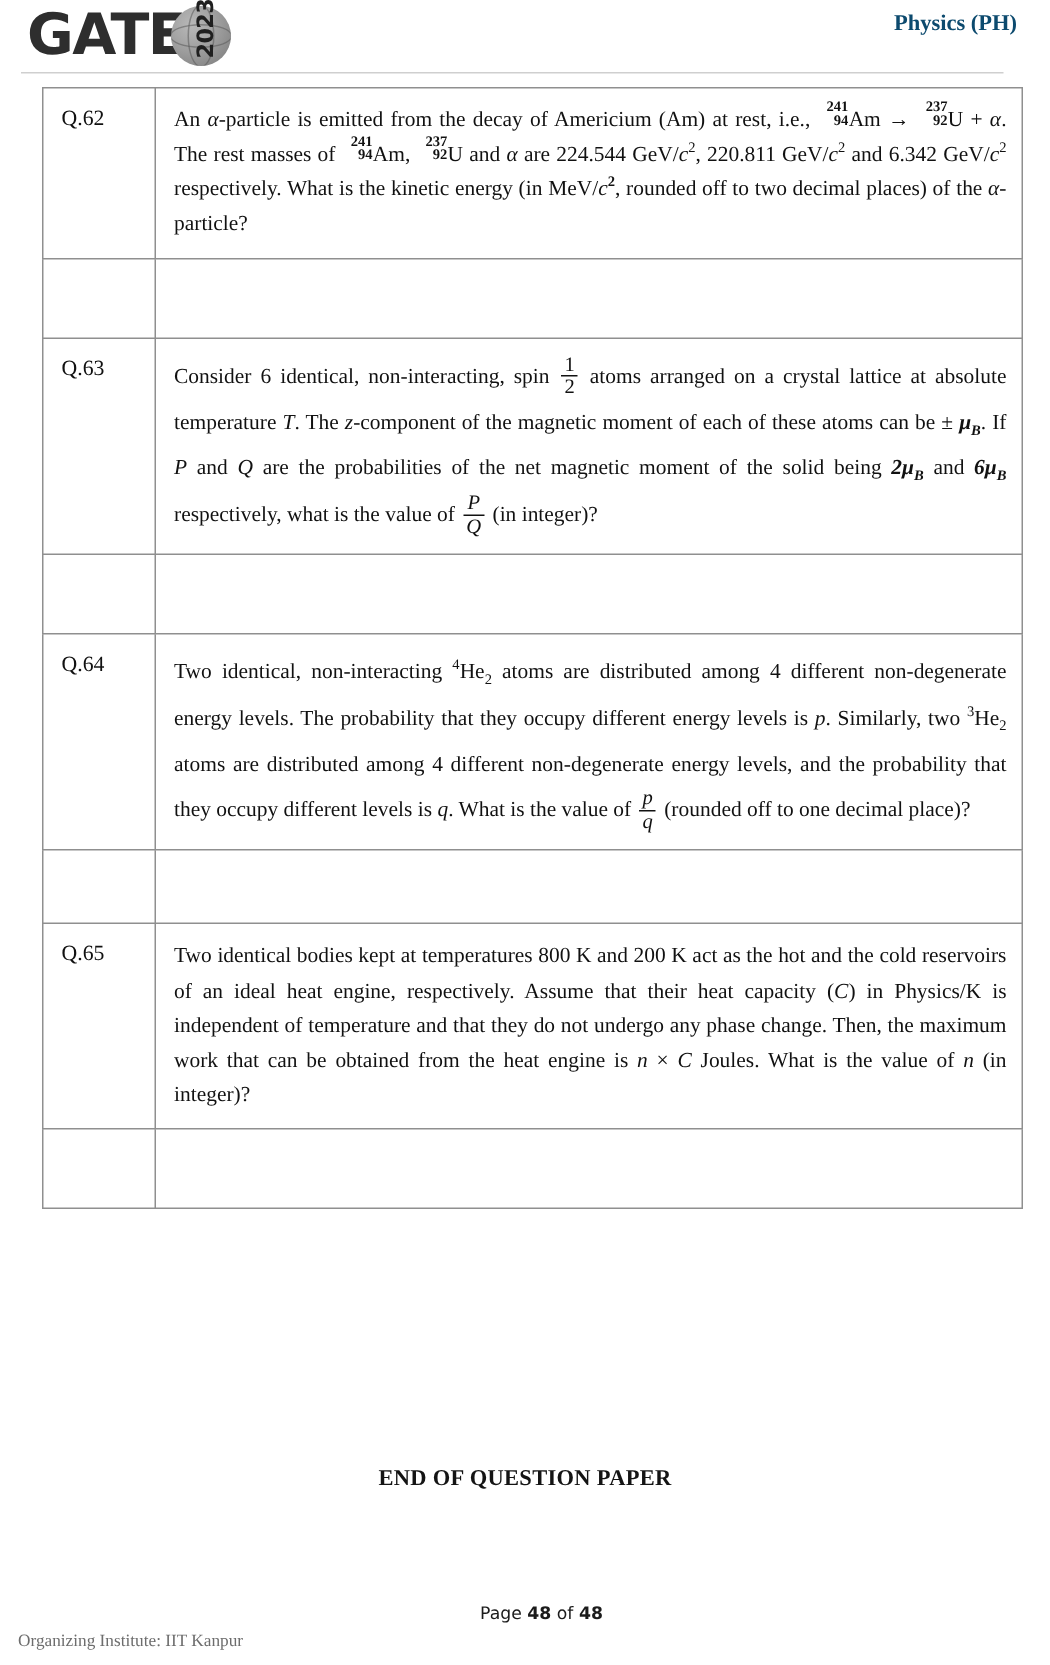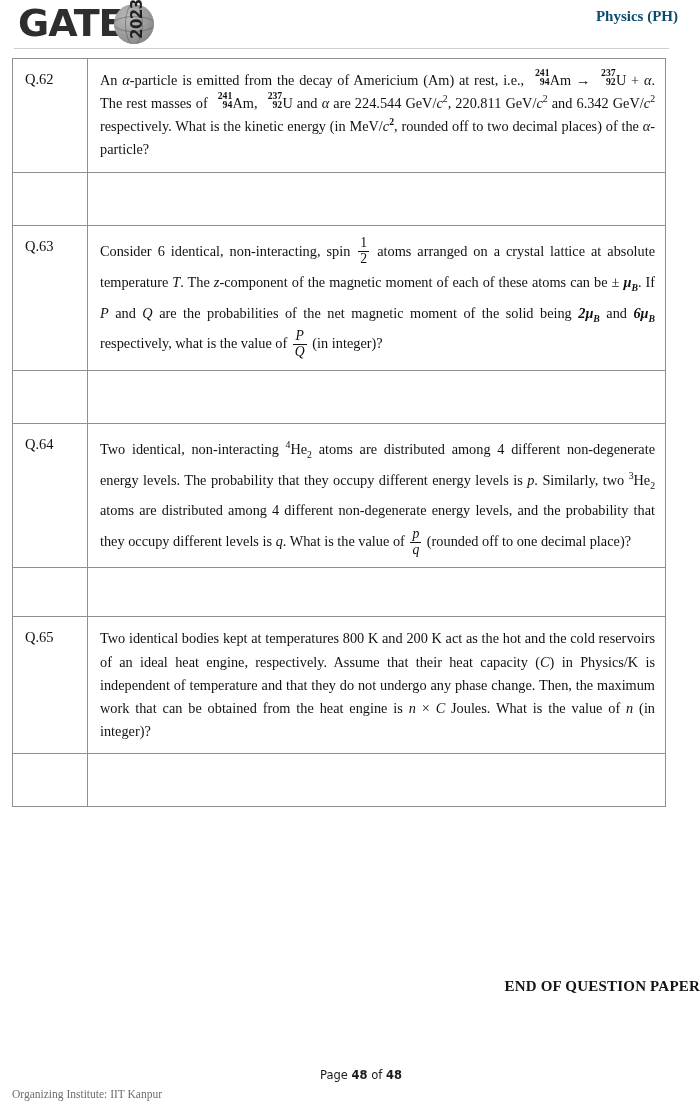--- a/index.html
+++ b/index.html
@@ -85,21 +85,21 @@
   .header-rule {
     position: absolute;
     left: 14px; top: 48px;
     width: 655px; height: 1px;
     background: #cfcfcf;
   }
 
   
   .qtable {
     position: absolute;
-    left: 12px; top: 58px;
+    left: 28px; top: 58px;
     width: 654px;
     border-collapse: collapse;
     table-layout: fixed;
   }
   .qtable td {
     border: 1px solid #8f8f8f;
     vertical-align: top;
     padding: 0;
   }
   .col-num { width: 75px; }
@@ -165,21 +165,21 @@
     border-bottom: 1.3px solid #111;
     padding: 0 2px;
   }
   .frac .den { display: block; padding: 0 2px; }
 
   
   .end-note {
     position: absolute;
     left: 0; top: 978px;
     width: 700px;
-    text-align: right;
+    text-align: center;
     font-family: "Liberation Serif", "DejaVu Serif", serif;
     font-weight: bold;
     font-size: 15px;
     letter-spacing: 0.2px;
     color: #141414;
   }
   .page-number {
     position: absolute;
     left: 11px; top: 1068px;
     width: 700px;

